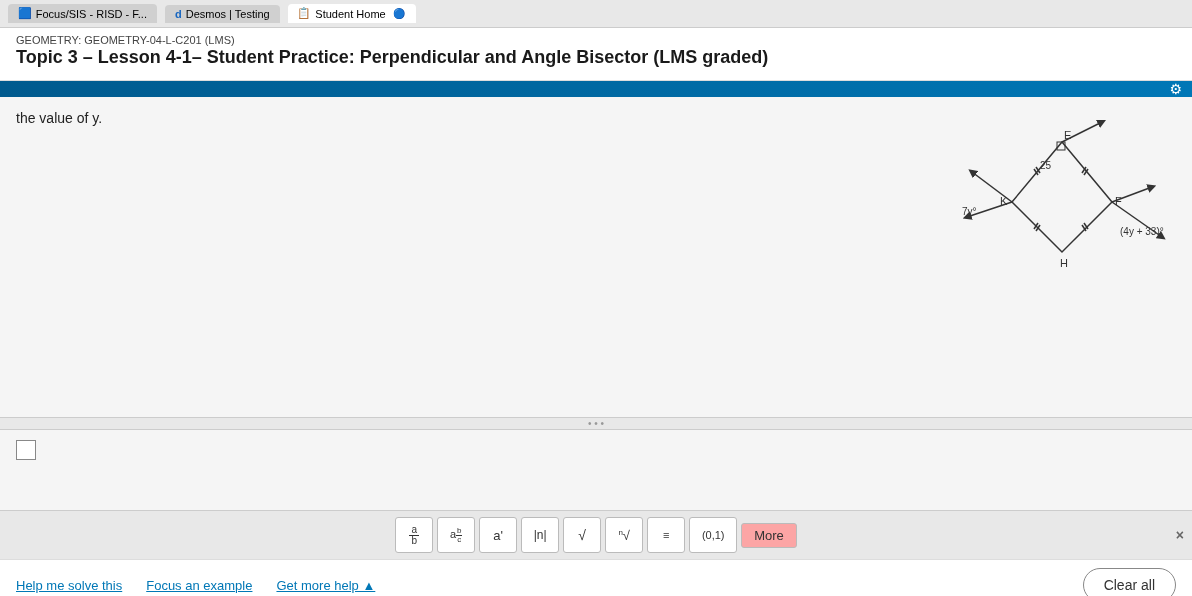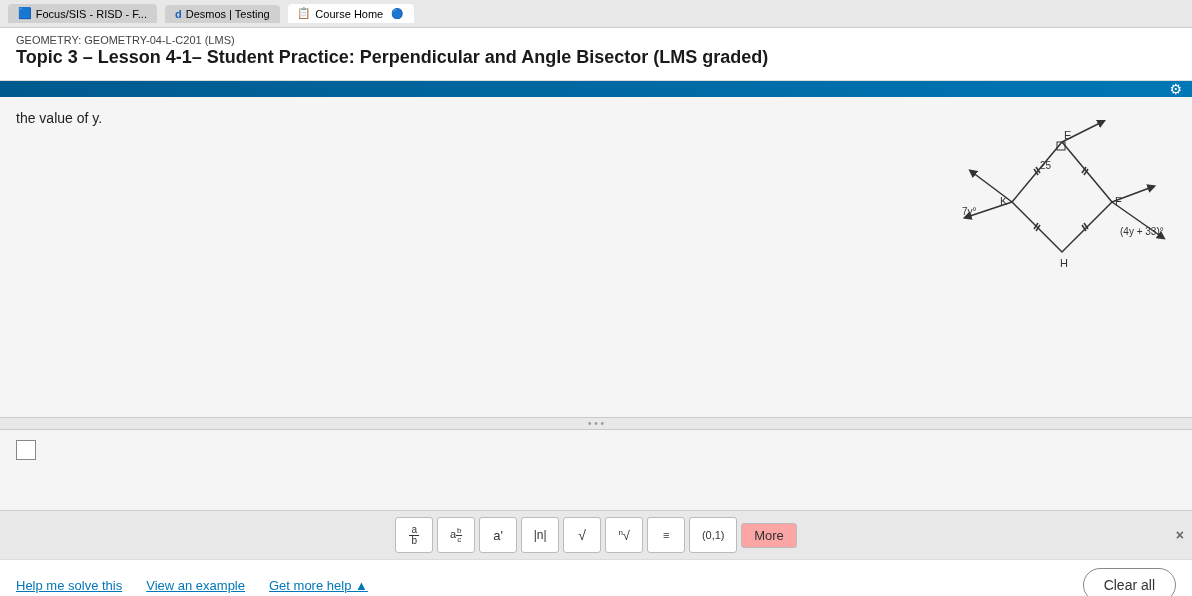--- a/index.html
+++ b/index.html
@@ -225,21 +225,21 @@
         <span>Focus/SIS - RISD - F...</span>
       </div>
 
       <div class="tab">
         <span style="font-weight:bold;font-size:11px;color:#1565c0;">d</span>
         <span>Desmos | Testing</span>
       </div>
 
       <div class="tab active">
         <span style="font-size:11px;">📋</span>
-        <span>Course Home</span>
+        <span>Student Home</span>
         <span style="margin-left:4px;font-size:10px;">🔵</span>
       </div>
     </div>
   </div>
 
   <div class="course-header">
     <div class="course-label">GEOMETRY: GEOMETRY-04-L-C201 (LMS)</div>
     <div class="course-title">Topic 3 – Lesson 4-1– Student Practice: Perpendicular and Angle Bisector (LMS graded)</div>
   </div>
 
@@ -358,21 +358,21 @@
 
     <button class="more-btn">
       <span>More</span>
     </button>
 
     <span class="close-x">×</span>
   </div>
 
   <div class="bottom-bar">
     <a class="bottom-link">Help me solve this</a>
-    <a class="bottom-link">View an example</a>
+    <a class="bottom-link">Focus an example</a>
     <a class="bottom-link">Get more help ▲</a>
 
     <div class="bottom-actions">
       <button class="btn-clear">Clear all</button>
     </div>
   </div>
 
 </div>
 
 </body></html>

